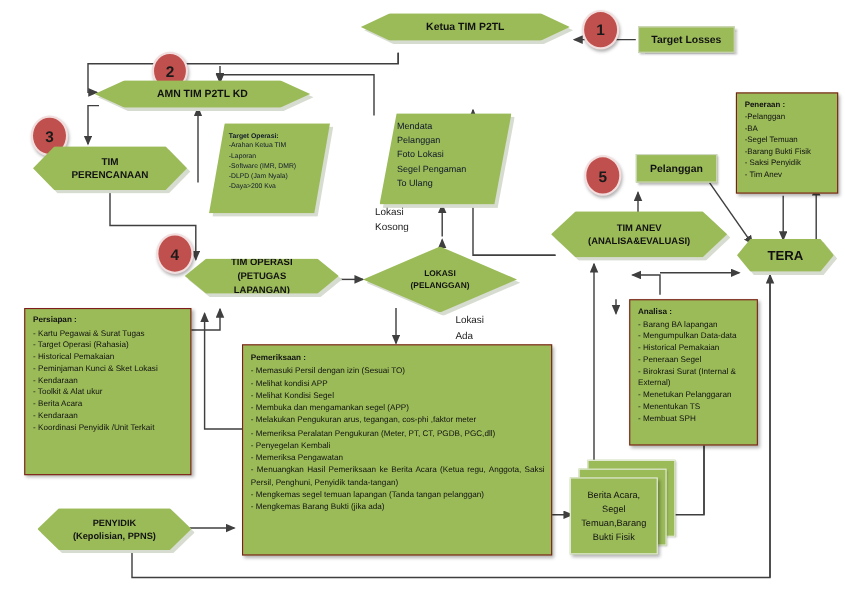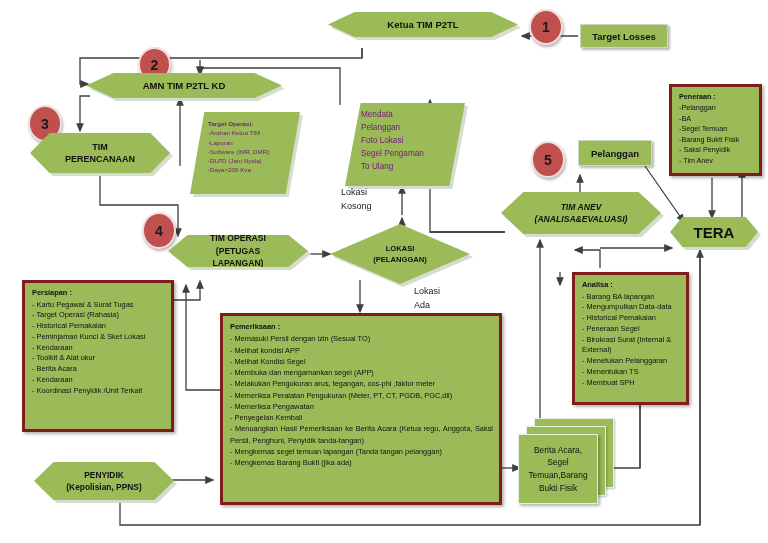--- a/index.html
+++ b/index.html
@@ -21,21 +21,21 @@
     border:1px solid #cfd8c0;
     box-shadow:2px 2px 2px rgba(0,0,0,.28);
     color:#111;
     display:flex;align-items:center;justify-content:center;
     text-align:center;
     font-weight:bold;
   }
   
   .panel{
     background:#9BBB59;
-    border:3px solid #7f1d1d;
+    border:1px solid #7f1d1d;
     box-shadow:2px 2px 3px rgba(0,0,0,.30);
     color:#111;
     padding:5px 6px 5px 7px;
     text-align:left;
     line-height:1.45;
   }
   .panel .hd{font-weight:bold;display:block;margin-bottom:1px;}
   .panel .li{display:block;}
   .panel.justify .li{text-align:justify;}
 
@@ -74,21 +74,21 @@
 
   
   .pgwrap{position:absolute;}
   .pgshadow{
     position:absolute;left:3px;top:3px;width:100%;height:100%;
     background:#d7dcd0;
     clip-path:polygon(13% 0%, 100% 0%, 87% 100%, 0% 100%);
   }
   .pg{
     position:relative;width:100%;height:100%;
-    background:#9BBB59;color:#701a75;
+    background:#9BBB59;color:#0f172a;
     clip-path:polygon(13% 0%, 100% 0%, 87% 100%, 0% 100%);
     overflow:hidden;
   }
   .pg .inner{padding:7px 10px 5px 18px;line-height:1.5;text-align:left;}
   .pg .inner.ctr{padding:6px 10px 5px 16px;}
   .pg .hd{font-weight:bold;display:block;}
   .pg .li{display:block;}
 
   
   .badge{
@@ -275,29 +275,29 @@
   <div class="badge" style="left:531px;top:141px;width:30px;height:33px;font-size:14px;">
     <span>5</span>
   </div>
 
   <div class="node rect" style="left:578px;top:140px;width:74px;height:26px;font-size:9.5px;">
     <span>Pelanggan</span>
   </div>
 
   <div class="hexwrap" style="left:501px;top:192px;width:160px;height:42px;">
     <div class="hexshadow"></div>
-    <div class="hex inner" style="font-size:8.6px;line-height:1.45;font-style:italic;">
+    <div class="hex inner" style="font-size:8.6px;line-height:1.45;">
       <span>TIM ANEV</span>
       <span>(ANALISA&amp;EVALUASI)</span>
     </div>
   </div>
 
   <div class="hexwrap" style="left:670px;top:217px;width:88px;height:30px;">
     <div class="hexshadow"></div>
-    <div class="hex inner" style="font-size:15px;">
+    <div class="hex inner" style="font-size:12px;">
       <span>TERA</span>
     </div>
   </div>
 
   <div class="badge" style="left:142px;top:212px;width:30px;height:33px;font-size:14px;">
     <span>4</span>
   </div>
 
   <div class="hexwrap" style="left:168px;top:235px;width:140px;height:32px;">
     <div class="hexshadow"></div>
@@ -336,22 +336,22 @@
 
   <div class="node panel justify" style="left:220px;top:313px;width:282px;height:192px;font-size:7.4px;line-height:1.52;">
     <div>
       <span class="hd">Pemeriksaan :</span>
       <span class="li">-  Memasuki Persil dengan izin (Sesuai TO)</span>
       <span class="li">-  Melihat kondisi APP</span>
       <span class="li">-  Melihat Kondisi Segel</span>
       <span class="li">-  Membuka dan mengamankan segel (APP)</span>
       <span class="li">-  Melakukan Pengukuran arus, tegangan,  cos-phi ,faktor meter</span>
       <span class="li">- Memeriksa Peralatan Pengukuran (Meter, PT, CT, PGDB, PGC,dll)</span>
+      <span class="li">- Penyegelan Kembali</span>
       <span class="li">- Memeriksa Pengawatan</span>
-      <span class="li">- Penyegelan Kembali</span>
       <span class="li">-  Menuangkan Hasil Pemeriksaan ke Berita Acara (Ketua regu, Anggota, Saksi Persil, Penghuni, Penyidik tanda-tangan)</span>
       <span class="li">- Mengkemas segel temuan lapangan (Tanda tangan pelanggan)</span>
       <span class="li">- Mengkemas Barang Bukti (jika ada)</span>
     </div>
   </div>
 
   <div class="node panel" style="left:572px;top:272px;width:117px;height:133px;font-size:7.4px;">
     <div>
       <span class="hd">Analisa :</span>
       <span class="li">- Barang BA lapangan</span>

